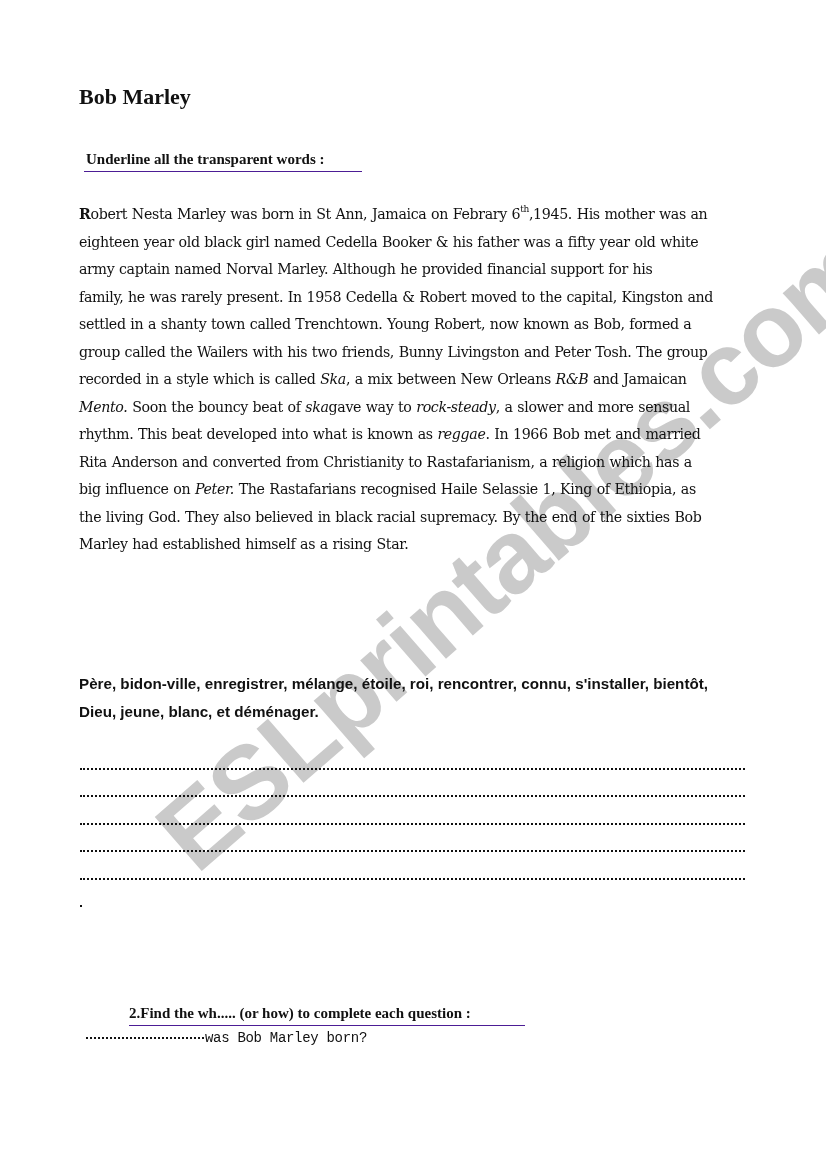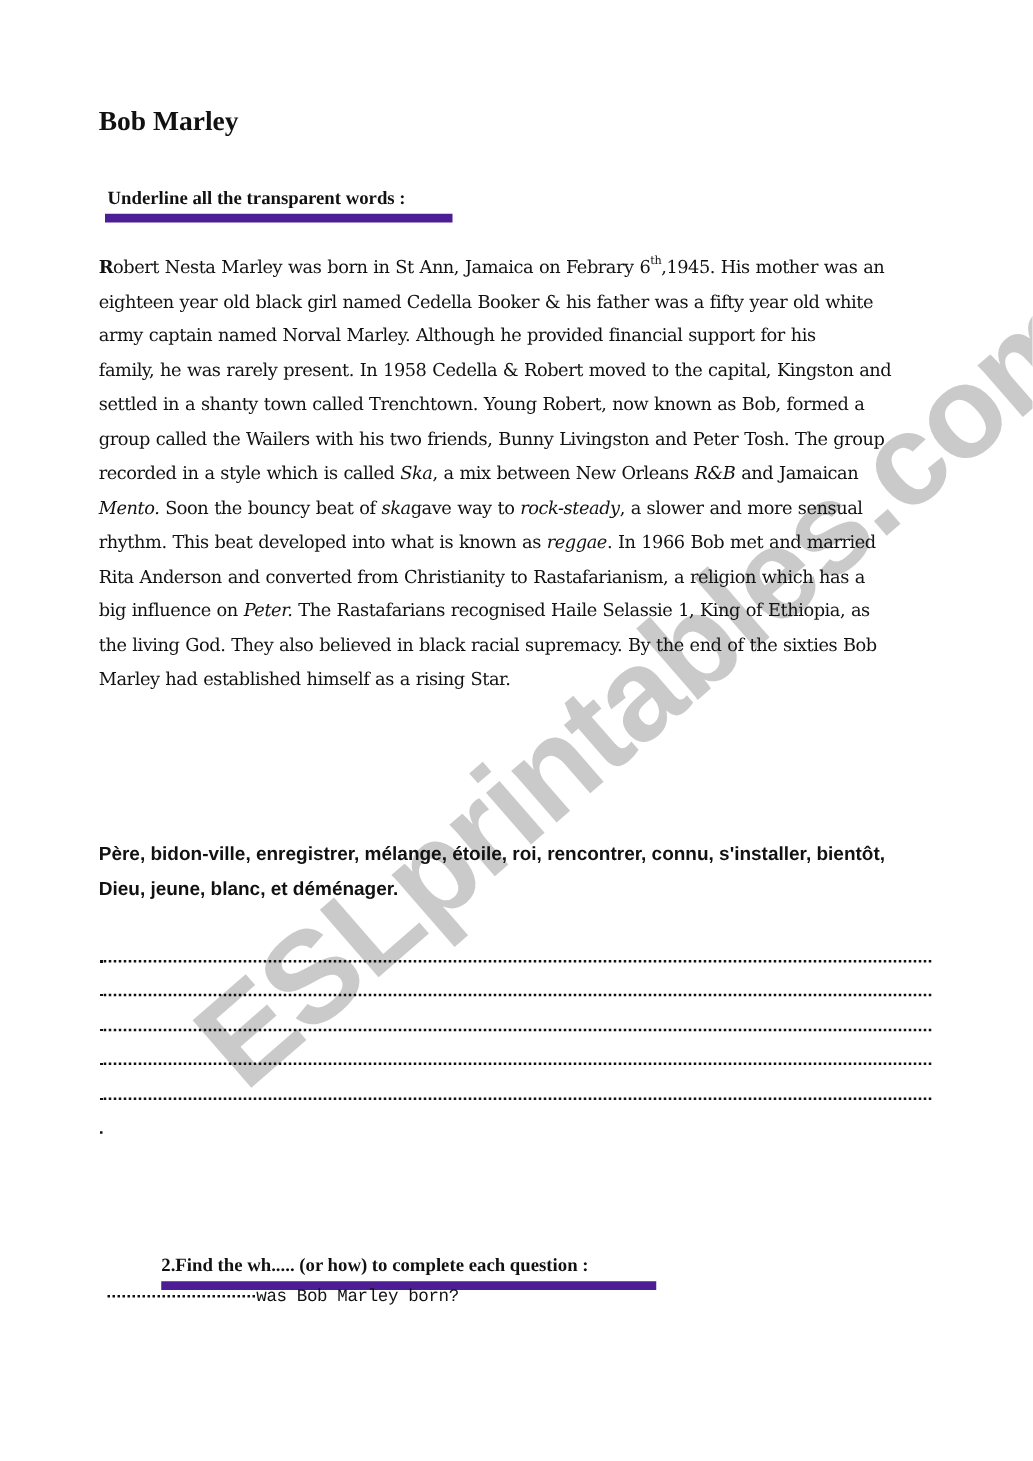--- a/index.html
+++ b/index.html
@@ -9,21 +9,21 @@
       color: #111111;
     }
     .page { position: absolute; left: 0; top: 0; width: 826px; height: 1169px; }
     .title {
       position: absolute; left: 79px; top: 84px;
       font-family: "Liberation Serif", serif; font-weight: bold; font-size: 22px;
     }
     .heading {
       position: absolute; font-family: "Liberation Serif", serif; font-weight: bold;
       font-size: 15px; line-height: 18px; padding-bottom: 3px;
-      border-bottom: 7px solid #4c1d95;
+      border-bottom: 1px solid #4c1d95;
     }
     .h-underline { left: 84px; top: 150px; width: 276px; padding-left: 2px; }
     .h-find { left: 80px; top: 619px; width: 222px; }
     .h-wh { left: 129px; top: 1004px; width: 396px; }
     .passage {
       position: absolute; left: 79px; top: 201px; width: 680px;
       font-family: "DejaVu Serif", serif; font-size: 14.2px; line-height: 27.5px;
       letter-spacing: -0.35px; word-spacing: 0.5px;
     }
     .passage .line { display: block; white-space: nowrap; }

